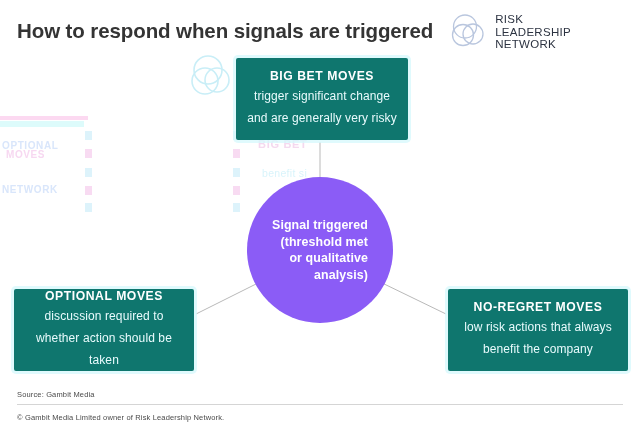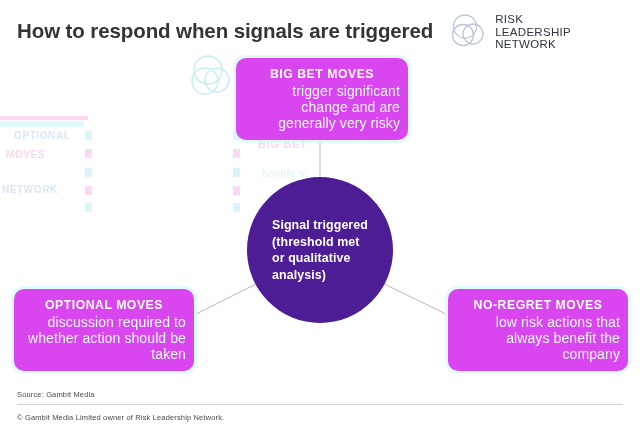--- a/index.html
+++ b/index.html
@@ -100,63 +100,62 @@
   .connectors { position: absolute; left: 0; top: 0; width: 640px; height: 431px; }
 
   
   .center-circle {
     position: absolute;
     left: 247px;
     top: 177px;
     width: 146px;
     height: 146px;
     border-radius: 50%;
-    background: #4c1d95;
+    background: #8b5cf6;
     display: flex;
     align-items: center;
     justify-content: center;
-    text-align: left;
+    text-align: right;
   }
   .center-circle .center-text {
     color: #ffffff;
     font-size: 12.4px;
     font-weight: bold;
     line-height: 16.5px;
     letter-spacing: .1px;
     padding: 0 10px;
     white-space: pre-line;
   }
 
   
   .box {
     position: absolute;
-    background: #d946ef;
-    border-radius: 10px;
+    background: #0f766e;
+    border-radius: 2px;
     box-shadow: 0 0 0 3px rgba(214, 248, 252, 0.75);
     display: flex;
     flex-direction: column;
     align-items: center;
     justify-content: center;
     text-align: center;
     padding: 18px 8px;
     box-sizing: border-box;
   }
   .box .box-title {
     color: #ffffff;
     font-size: 12.2px;
     font-weight: bold;
     letter-spacing: .55px;
     margin-bottom: 2px;
   }
   .box .box-desc {
     color: #e9fbfd;
-    font-size: 14px;
-    line-height: 16px;
+    font-size: 12px;
+    line-height: 22px;
     letter-spacing: .1px;
-    text-align: right;
   }
 
   #box-bigbet   { left: 236px; top: 58px;  width: 172px; height: 82px; }
   #box-optional { left: 14px;  top: 289px; width: 180px; height: 82px; }
   #box-noregret { left: 448px; top: 289px; width: 180px; height: 82px; }
 
   
   .source-note {
     position: absolute;
     left: 17px;
@@ -198,21 +197,21 @@
     <div class="logo-text">
       <span>RISK</span>
       <span>LEADERSHIP</span>
       <span>NETWORK</span>
     </div>
   </div>
 
   <div class="ghost ghost-bar-pink"></div>
   <div class="ghost ghost-bar-cyan"></div>
 
-  <div class="ghost ghost-text" style="left:2px; top:128px;margin-left:12px;">OPTIONAL</div>
+  <div class="ghost ghost-text" style="left:2px; top:138px;">OPTIONAL</div>
   <div class="ghost ghost-text pinkish" style="left:6px; top:147px;">MOVES</div>
   <div class="ghost ghost-text" style="left:2px; top:182px;">NETWORK</div>
 
   <div class="ghost" style="left:85px; top:131px;">
       <div class="ghost-square"></div>
     </div>
   <div class="ghost" style="left:85px; top:149px;">
       <div class="ghost-square p"></div>
     </div>
   <div class="ghost" style="left:85px; top:168px;">

